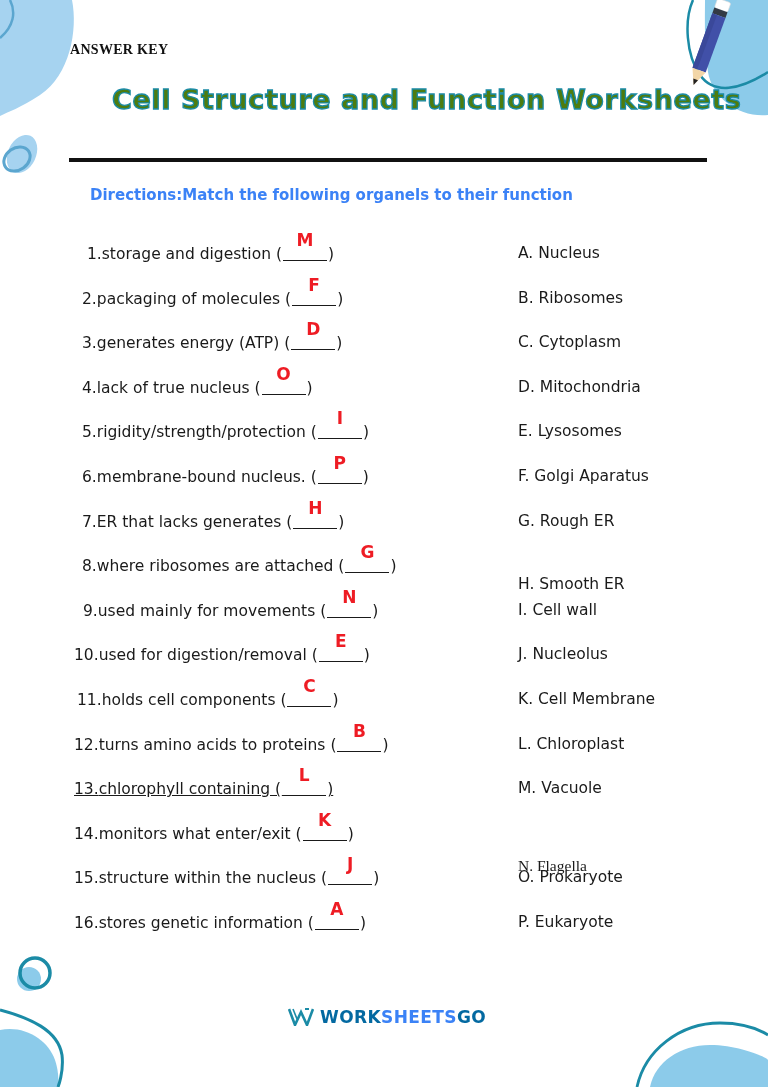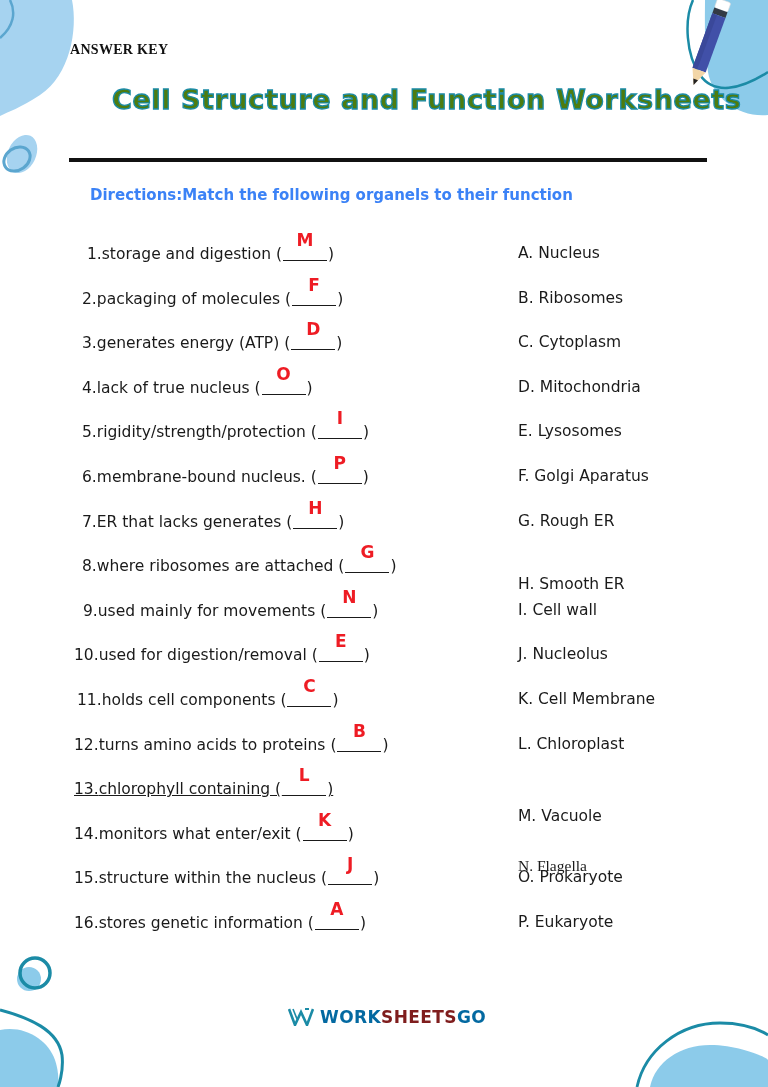--- a/index.html
+++ b/index.html
@@ -45,21 +45,21 @@
     .answer {
       position: absolute; left: 0; right: 0; top: -12px; text-align: center;
       color: #ee1c24; font-weight: bold; font-size: 17px; line-height: 20px;
     }
     .brand {
       position: absolute; left: 288px; top: 1006px; height: 22px;
       display: flex; align-items: center; gap: 6px;
     }
     .brand-text { font-weight: bold; font-size: 17px; letter-spacing: 0.4px; }
     .brand-a { color: #0369a1; }
-    .brand-b { color: #7f1d1d; }
+    .brand-b { color: #3b82f6; }
   </style>
 </head>
 <body>
 
 <svg class="deco" viewBox="0 0 768 1087" xmlns="http://www.w3.org/2000/svg">
 
   <g>
     <path d="M0,0 L72,0 C78,30 70,75 40,95 C20,108 8,112 0,116 Z" fill="#a6d3f0"></path>
     <path d="M10,0 C16,12 14,26 0,38" fill="none" stroke="#5ba6cf" stroke-width="2.5"></path>
   </g>
@@ -126,21 +126,21 @@
     <div class="opt-row" style="left: 518px; top: 330.2px; text-align: center;">C. Cytoplasm</div>
     <div class="opt-row" style="left: 518px; top: 374.8px; text-align: center;">D. Mitochondria</div>
     <div class="opt-row" style="left: 518px; top: 419.4px;">E. Lysosomes</div>
     <div class="opt-row" style="left: 518px; top: 464px;">F. Golgi Aparatus</div>
     <div class="opt-row" style="left: 518px; top: 508.6px;">G. Rough ER</div>
     <div class="opt-row" style="left: 518px; top: 553.2px; margin-top: 19px;">H. Smooth ER</div>
     <div class="opt-row" style="left: 518px; top: 597.8px;">I. Cell wall</div>
     <div class="opt-row" style="left: 518px; top: 642.4px;">J. Nucleolus</div>
     <div class="opt-row" style="left: 518px; top: 687px;">K. Cell Membrane</div>
     <div class="opt-row" style="left: 518px; top: 731.6px;">L. Chloroplast</div>
-    <div class="opt-row" style="left: 518px; top: 776.2px; margin-top: 28px;">M. Vacuole</div>
+    <div class="opt-row" style="left: 518px; top: 776.2px;">M. Vacuole</div>
     <div class="opt-row" style="left: 518px; top: 854px; font-family: Liberation Serif, serif;">N. Flagella</div>
     <div class="opt-row" style="left: 518px; top: 865.4px;">O. Prokaryote</div>
     <div class="opt-row" style="left: 518px; top: 910px;">P. Eukaryote</div>
   </div>
 
 <div class="brand">
   <svg width="26" height="18" viewBox="0 0 26 18">
     <path d="M1,1 L7,17 L13,4 L19,17 L25,1" fill="none" stroke="#1b8ba6" stroke-width="2.6"></path>
     <path d="M5,1 L9,11" fill="none" stroke="#1b8ba6" stroke-width="1.6"></path>
     <path d="M17,1 L21,1" fill="none" stroke="#1b8ba6" stroke-width="2"></path>

